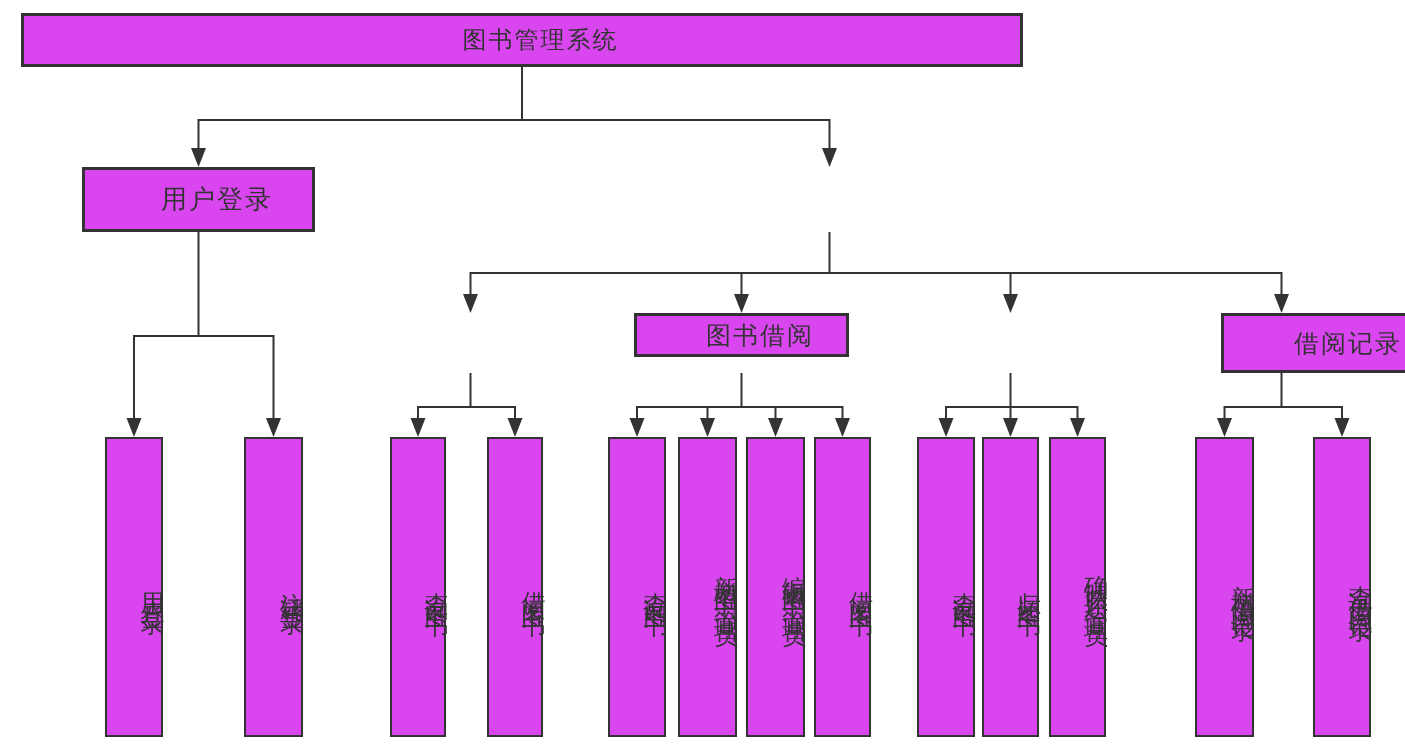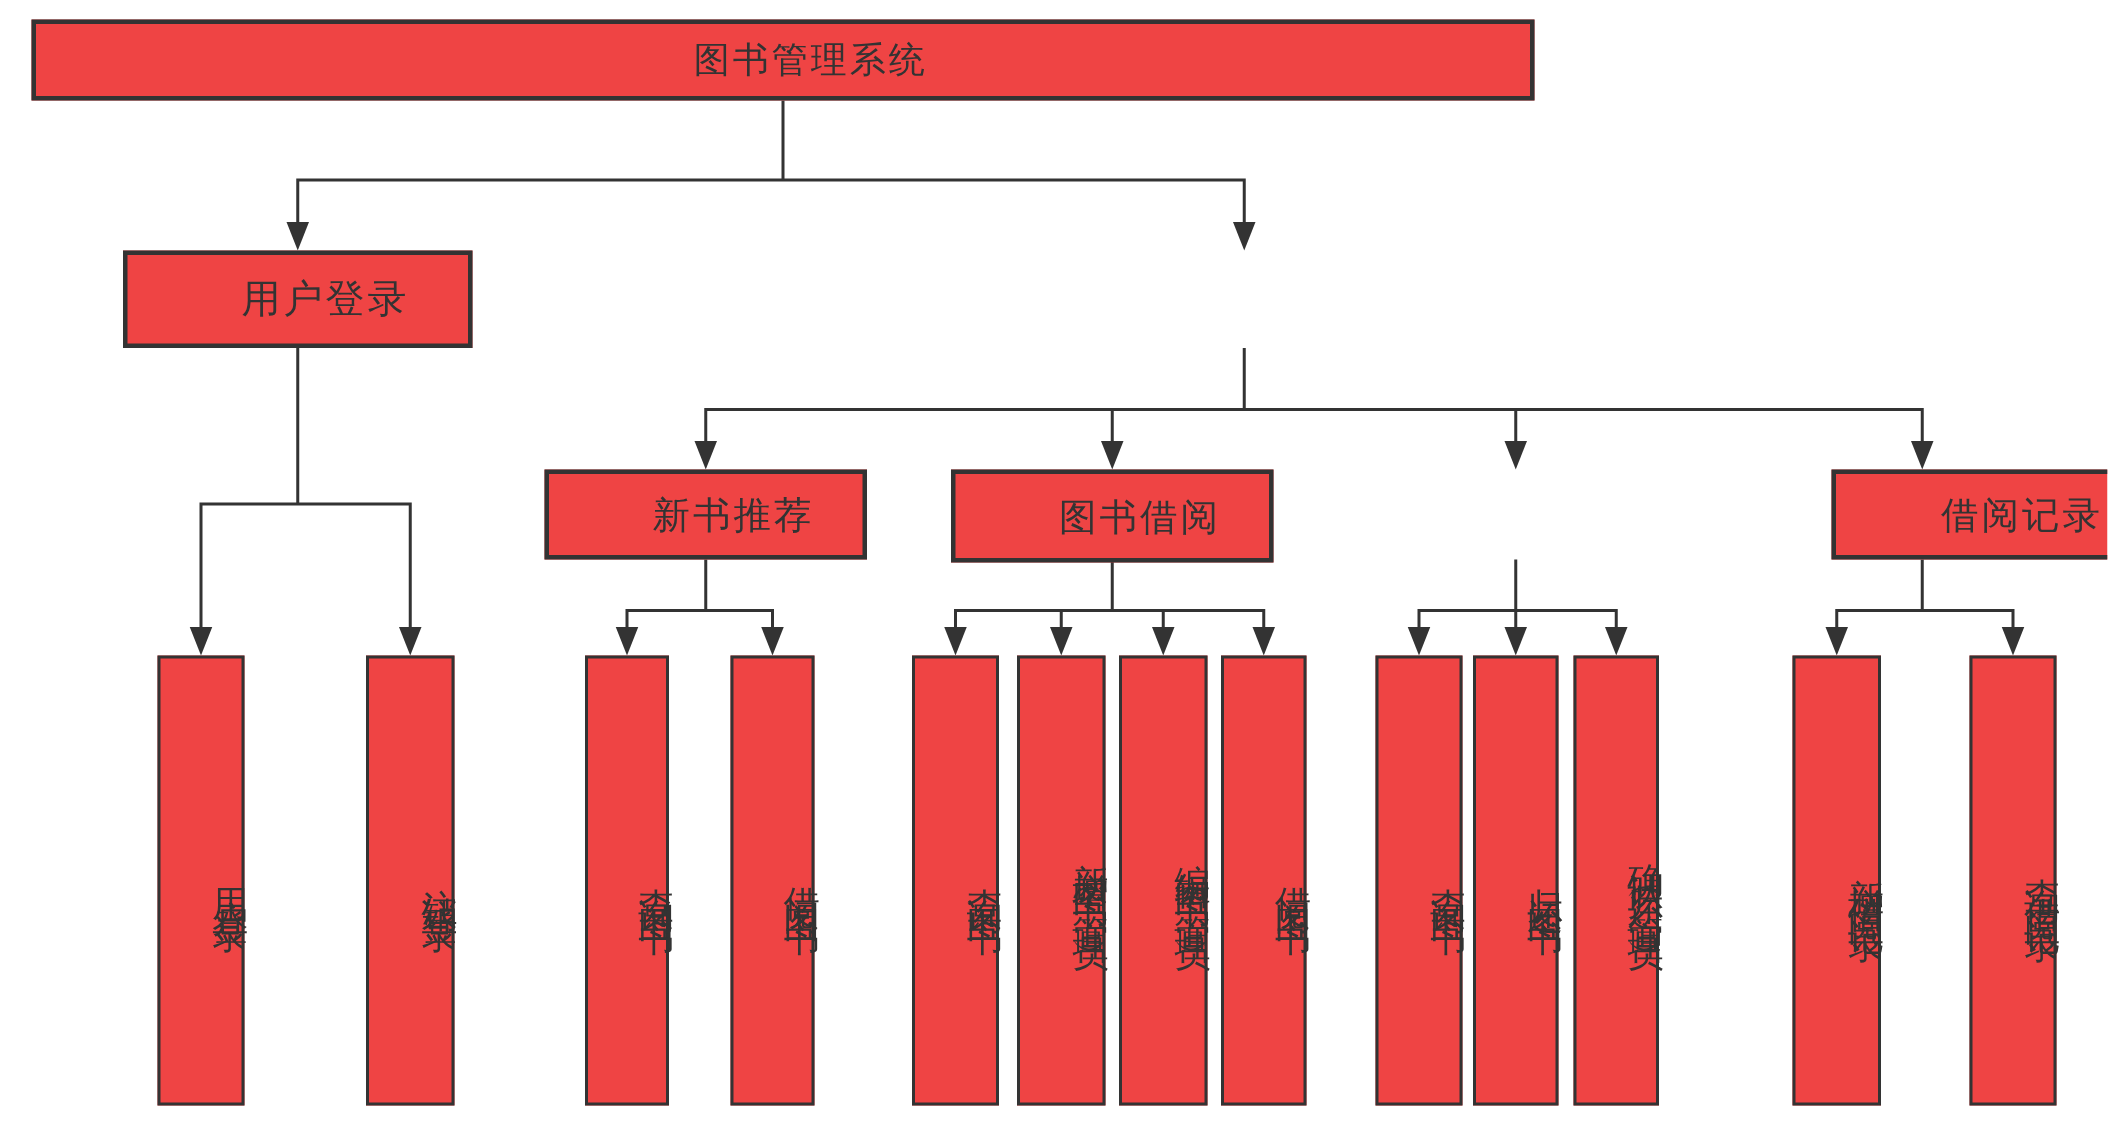--- a/index.html
+++ b/index.html
@@ -11,21 +11,21 @@
     background:#ffffff;
     overflow:hidden;
   }
   .connectors {
     position:absolute; left:0; top:0;
     width:1405px; height:747px;
     pointer-events:none;
   }
   .node {
     position:absolute;
-    background:#ef4444;
+    background:#d946ef;
     border:3px solid #333333;
     color:#333333;
     display:flex;
     align-items:center;
     justify-content:center;
     text-align:left;
     letter-spacing:2px;
     padding-left:37px;
   }
   .node.root  { font-size:24px; }
@@ -108,24 +108,21 @@
   </svg>
 
   <div class="node root" style="left:21px; top:13px; width:1002px; height:54px;">
     <span>图书管理系统</span>
   </div>
 
   <div class="node lvl1" style="left:82px; top:167px; width:233px; height:65px;">
     <span>用户登录</span>
   </div>
 
-  <div class="node lvl2" style="left:363px; top:313px; width:215px; height:60px;">
-    <span>新书推荐</span>
-  </div>
-  <div class="node lvl2" style="left:634px; top:313px; width:215px; height:62px;">
+  <div class="node lvl2" style="left:634px; top:313px; width:215px; height:44px;">
     <span>图书借阅</span>
   </div>
   <div class="node lvl2" style="left:1173px; top:313px; width:217px; height:60px;margin-left:48px;">
     <span>借阅记录</span>
   </div>
 
   <div class="node leaf" style="left:105px; top:437px; width:58px; height:300px;">
     <span>用户登录</span>
   </div>
   <div class="node leaf" style="left:244px; top:437px; width:59px; height:300px;">

